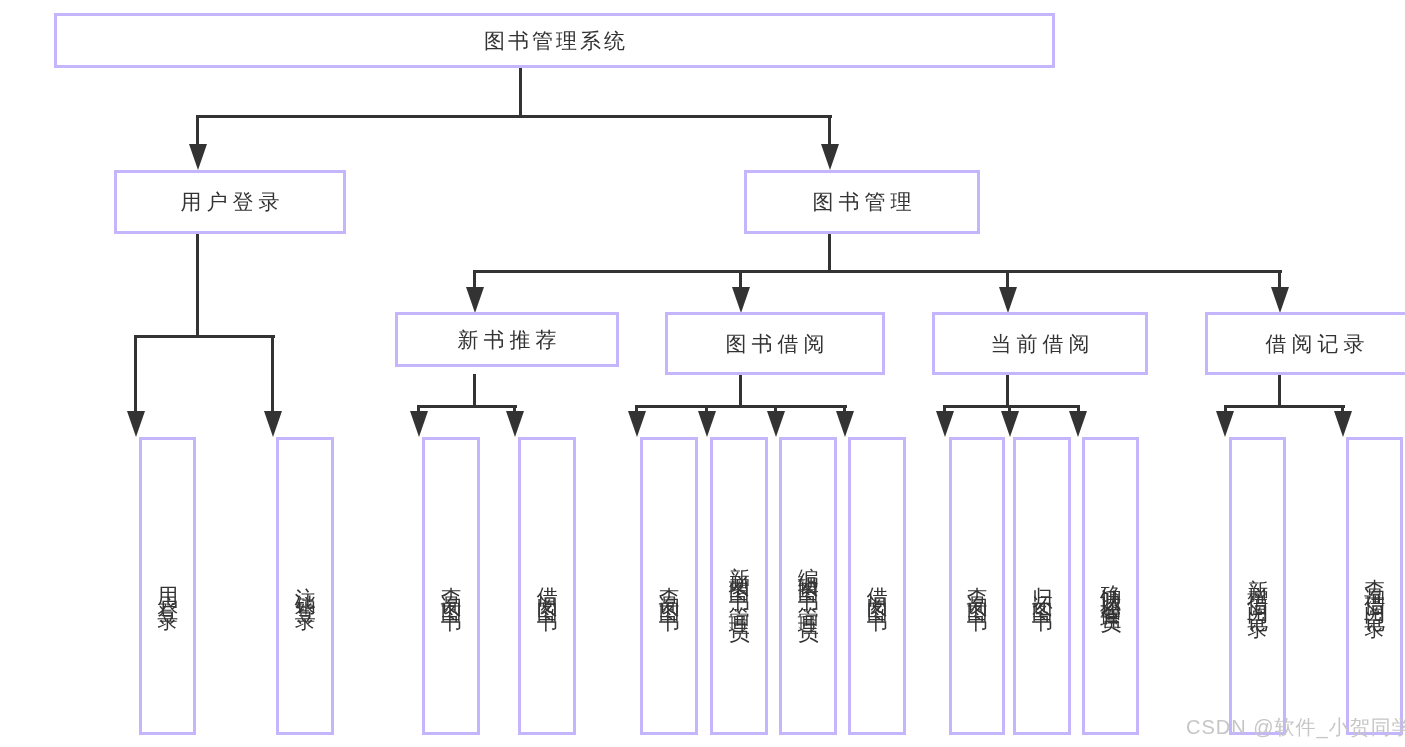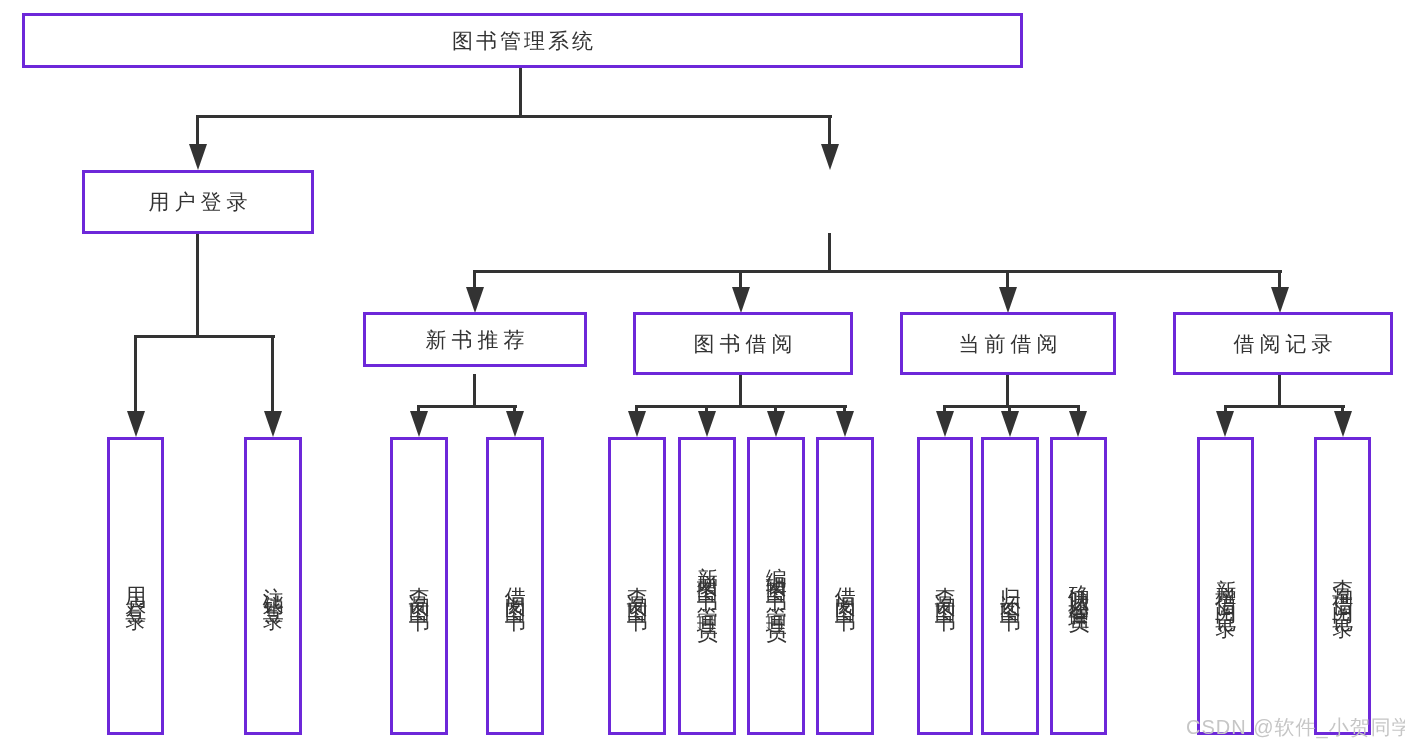--- a/index.html
+++ b/index.html
@@ -2,22 +2,22 @@
 <html><head>
 <meta charset="utf-8">
 <style>
   html,body{margin:0;padding:0;background:#ffffff;}
   #stage{
     position:relative;width:1405px;height:747px;background:#ffffff;overflow:hidden;
     font-family:"Liberation Sans","DejaVu Sans",sans-serif;color:#333333;
   }
   .box{
     position:absolute;box-sizing:border-box;background:#ffffff;
-    border:3px solid #6d28d9;display:flex;align-items:center;justify-content:center;
-    font-size:21px;color:#333333;z-index:2;
+    border:3px solid #c4b5fd;display:flex;align-items:center;justify-content:center;
+    font-size:21px;color:#333333;z-index:2;margin-left:32px;
   }
   .hlabel{letter-spacing:5px;text-indent:5px;white-space:nowrap;}
   .root-label{letter-spacing:3px;text-indent:3px;}
   .vtext{
     writing-mode:vertical-rl;text-orientation:mixed;
     letter-spacing:8px;line-height:1.25;white-space:nowrap;
   }
   .line{position:absolute;background:#333333;z-index:1;}
   .arrow{
     position:absolute;width:0;height:0;z-index:1;
@@ -40,20 +40,23 @@
 
   <div class="line" style="left:519px;top:68px;width:3px;height:50px;"></div>
   <div class="line" style="left:196px;top:115px;width:636px;height:3px;"></div>
   <div class="line" style="left:196px;top:115px;width:3px;height:30px;"></div>
   <div class="arrow" style="left:189px;top:144px;"></div>
   <div class="line" style="left:828px;top:115px;width:3px;height:30px;"></div>
   <div class="arrow" style="left:821px;top:144px;"></div>
 
   <div class="box" style="left:82px;top:170px;width:232px;height:64px;">
     <span class="hlabel">用户登录</span>
+  </div>
+  <div class="box" style="left:712px;top:170px;width:236px;height:64px;">
+    <span class="hlabel">图书管理</span>
   </div>
 
   <div class="line" style="left:196px;top:233px;width:3px;height:104px;"></div>
   <div class="line" style="left:134px;top:335px;width:141px;height:3px;"></div>
   <div class="line" style="left:134px;top:335px;width:3px;height:78px;"></div>
   <div class="arrow" style="left:127px;top:411px;"></div>
   <div class="line" style="left:271px;top:335px;width:3px;height:78px;"></div>
   <div class="arrow" style="left:264px;top:411px;"></div>
 
   <div class="line" style="left:828px;top:233px;width:3px;height:40px;"></div>

